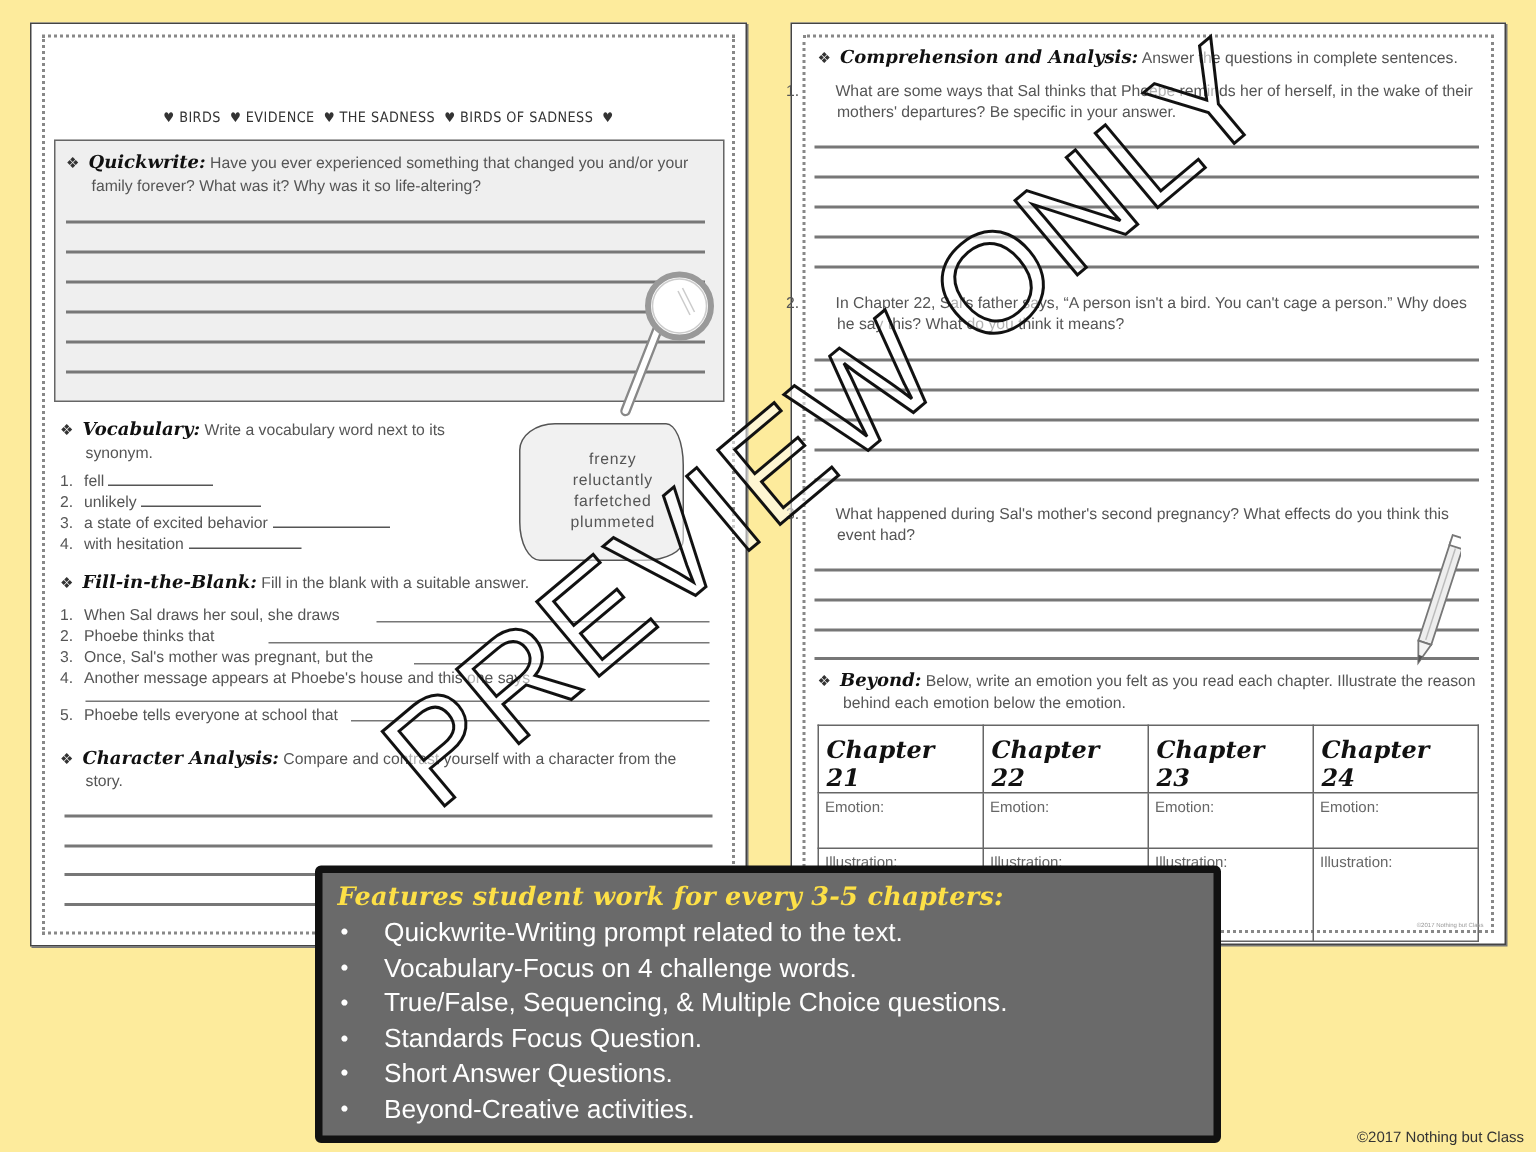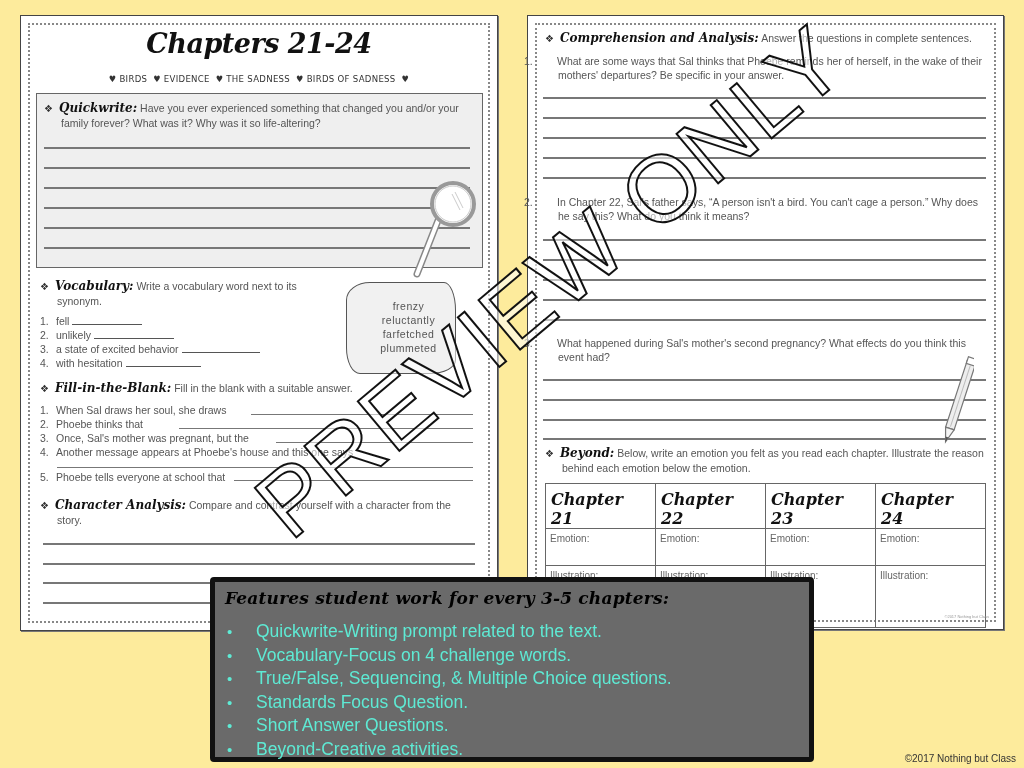--- a/index.html
+++ b/index.html
@@ -71,24 +71,24 @@
   table.beyond tr.emo td { height: 37px; }
   table.beyond tr.ill td { height: 62px; }
   .tiny-credit { right: 14px; bottom: 10px; font-size: 4px; color: #999; }
   .features {
     position: absolute; left: 210px; top: 577px; width: 604px; height: 185px;
     background: #6a6a6a; border: 5px solid #111; border-radius: 4px;
     color: #fff; padding: 6px 10px;
   }
   .features .fh {
     font-family: "DejaVu Serif", serif; font-style: italic; font-weight: bold;
-    font-size: 17px; letter-spacing: 0.2px; margin-bottom: 12px; color: #000000;
+    font-size: 17px; letter-spacing: 0.2px; margin-bottom: 2px; color: #fde047;
   }
   .features ul { list-style: none; }
-  .features li { font-size: 17.5px; line-height: 23.5px; position: relative; padding-left: 31px; color: #5eead4; }
+  .features li { font-size: 17.5px; line-height: 23.5px; position: relative; padding-left: 31px; color: #ffffff; }
   .features li::before { content: "•"; position: absolute; left: 2px; font-size: 15px; }
   .features li b { font-weight: normal; }
   .copyright {
     position: absolute; right: 8px; bottom: 4px; font-size: 10px; color: #333;
   }
   .watermark {
     position: absolute; left: 195px; top: 265px; width: 640px; text-align: center;
     font-family: "Liberation Sans", "DejaVu Sans", sans-serif;
     font-size: 94px; letter-spacing: 2px;
     color: rgba(255,255,255,0.55);
@@ -96,21 +96,20 @@
     transform: rotate(-40deg); transform-origin: 50% 50%;
     pointer-events: none; white-space: nowrap; line-height: 94px;
   }
 </style>
 </head>
 <body>
 
 <div class="page page-left">
   <div class="dotted"></div>
 
-  <div class="abs title">Chapters 21-24</div>
   <div class="abs subtitle">
     <span class="heart">♥</span><span>BIRDS</span>
     <span class="heart">♥</span><span>EVIDENCE</span>
     <span class="heart">♥</span><span>THE SADNESS</span>
     <span class="heart">♥</span><span>BIRDS OF SADNESS</span>
     <span class="heart">♥</span>
   </div>
 
   <div class="abs qw-box">
     <div class="sec-head hang" style="position:absolute;left:7px;top:7px;width:428px;">

